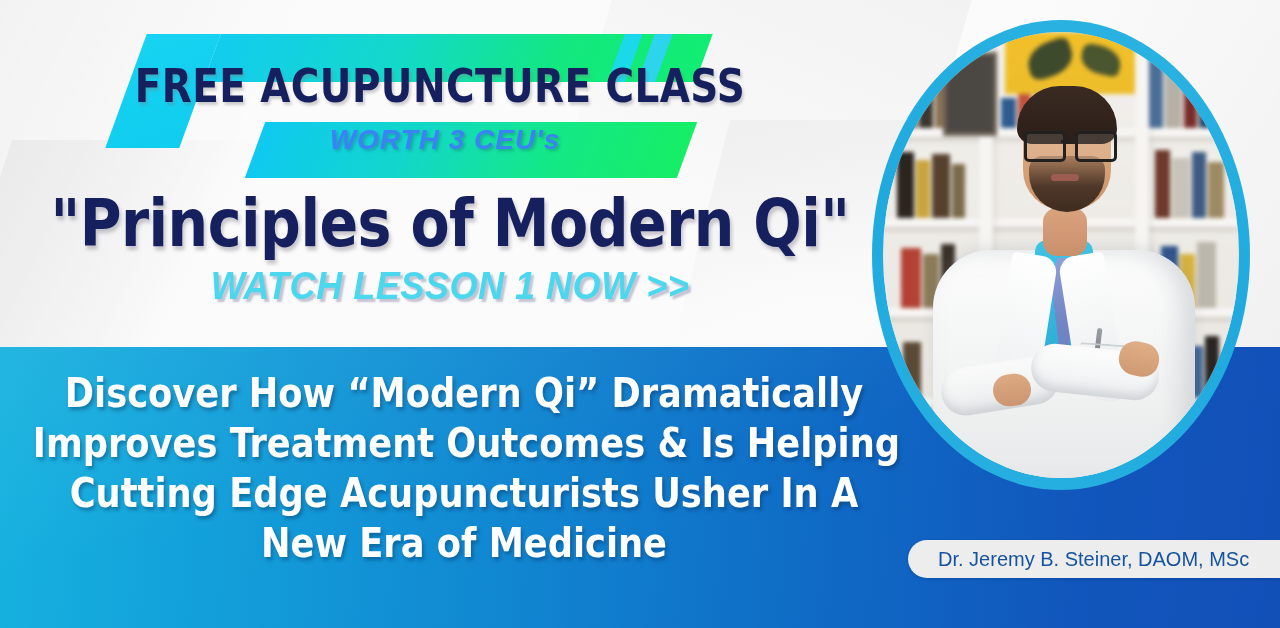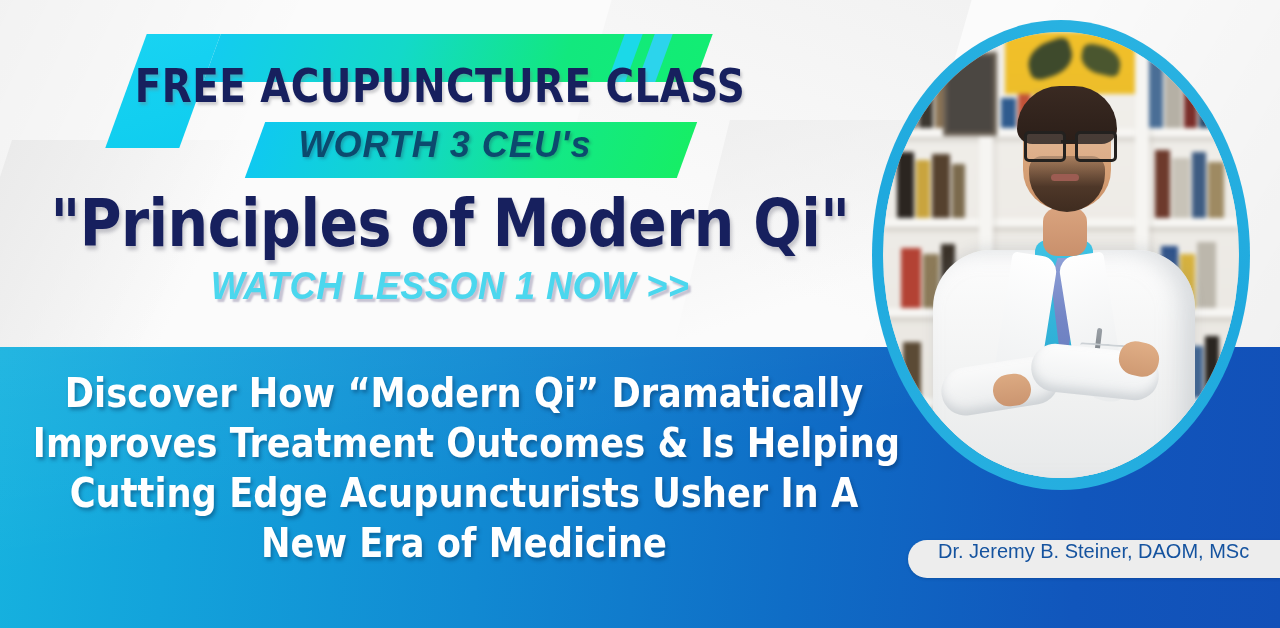--- a/index.html
+++ b/index.html
@@ -68,22 +68,22 @@
     font-weight:bold;font-size:47px;letter-spacing:.5px;
     color:#17205E;
     transform:scaleX(0.92);
     text-shadow:2px 3px 3px rgba(120,120,130,.35);
     white-space:nowrap;
   }
   .t-worth{
     position:absolute;left:0;top:124px;width:890px;
     text-align:center;
     font-family:"Liberation Sans","DejaVu Sans",sans-serif;
-    font-weight:bold;font-style:italic;font-size:36px;letter-spacing:1px;
-    color:#0c4a6e;
+    font-weight:bold;font-style:italic;font-size:28px;letter-spacing:1px;
+    color:#3b82f6;
     text-shadow:2px 2px 3px rgba(40,60,80,.30);
     white-space:nowrap;
   }
   .t-title{
     position:absolute;left:0;top:185px;width:900px;
     text-align:center;
     font-family:"Liberation Sans Narrow","DejaVu Sans Condensed","Liberation Sans",sans-serif;
     font-weight:bold;font-size:66px;letter-spacing:-.5px;
     color:#17205E;
     transform:scaleX(0.96);
@@ -199,21 +199,21 @@
     background:linear-gradient(180deg,#DCAA82,#CB9570);border-radius:16px;transform:rotate(-6deg);}
   .pen{position:absolute;left:212px;top:296px;width:5px;height:40px;
     background:linear-gradient(180deg,#9AA0A6,#6E7479);border-radius:3px;transform:rotate(7deg);}
   .pocket{position:absolute;left:196px;top:312px;width:56px;height:34px;
     border-top:2px solid rgba(200,205,210,.9);border-radius:3px;transform:rotate(4deg);}
 
   
   .namebadge{
     position:absolute;left:908px;top:540px;height:38px;width:372px;
     background:#ededed;border-radius:19px 0 0 19px;
-    display:flex;align-items:flex-start;
+    display:flex;align-items:center;
     box-shadow:0 1px 3px rgba(0,30,70,.22);
   }
   .namebadge span{
     padding-left:30px;
     font-family:"Liberation Sans","DejaVu Sans",sans-serif;
     font-size:20px;color:#15539F;font-weight:normal;white-space:nowrap;
   }
 </style>
 </head>
 <body>

